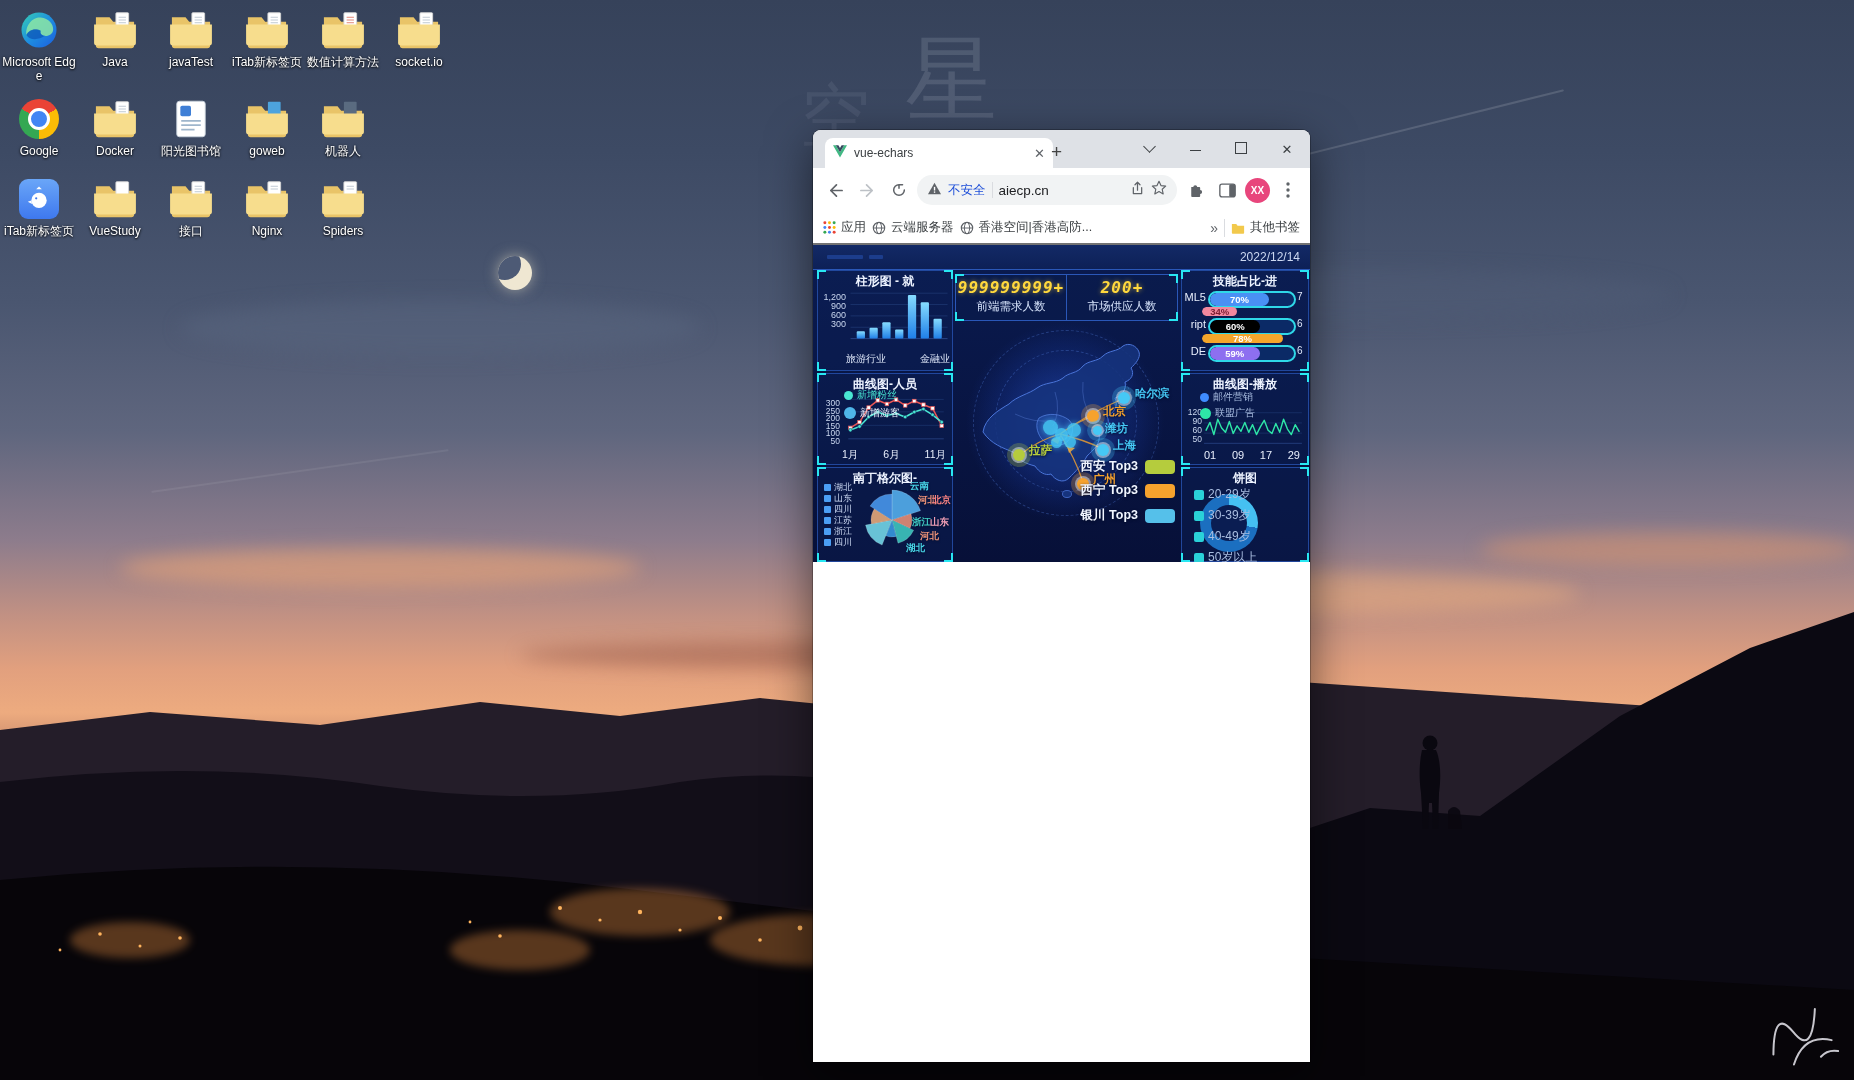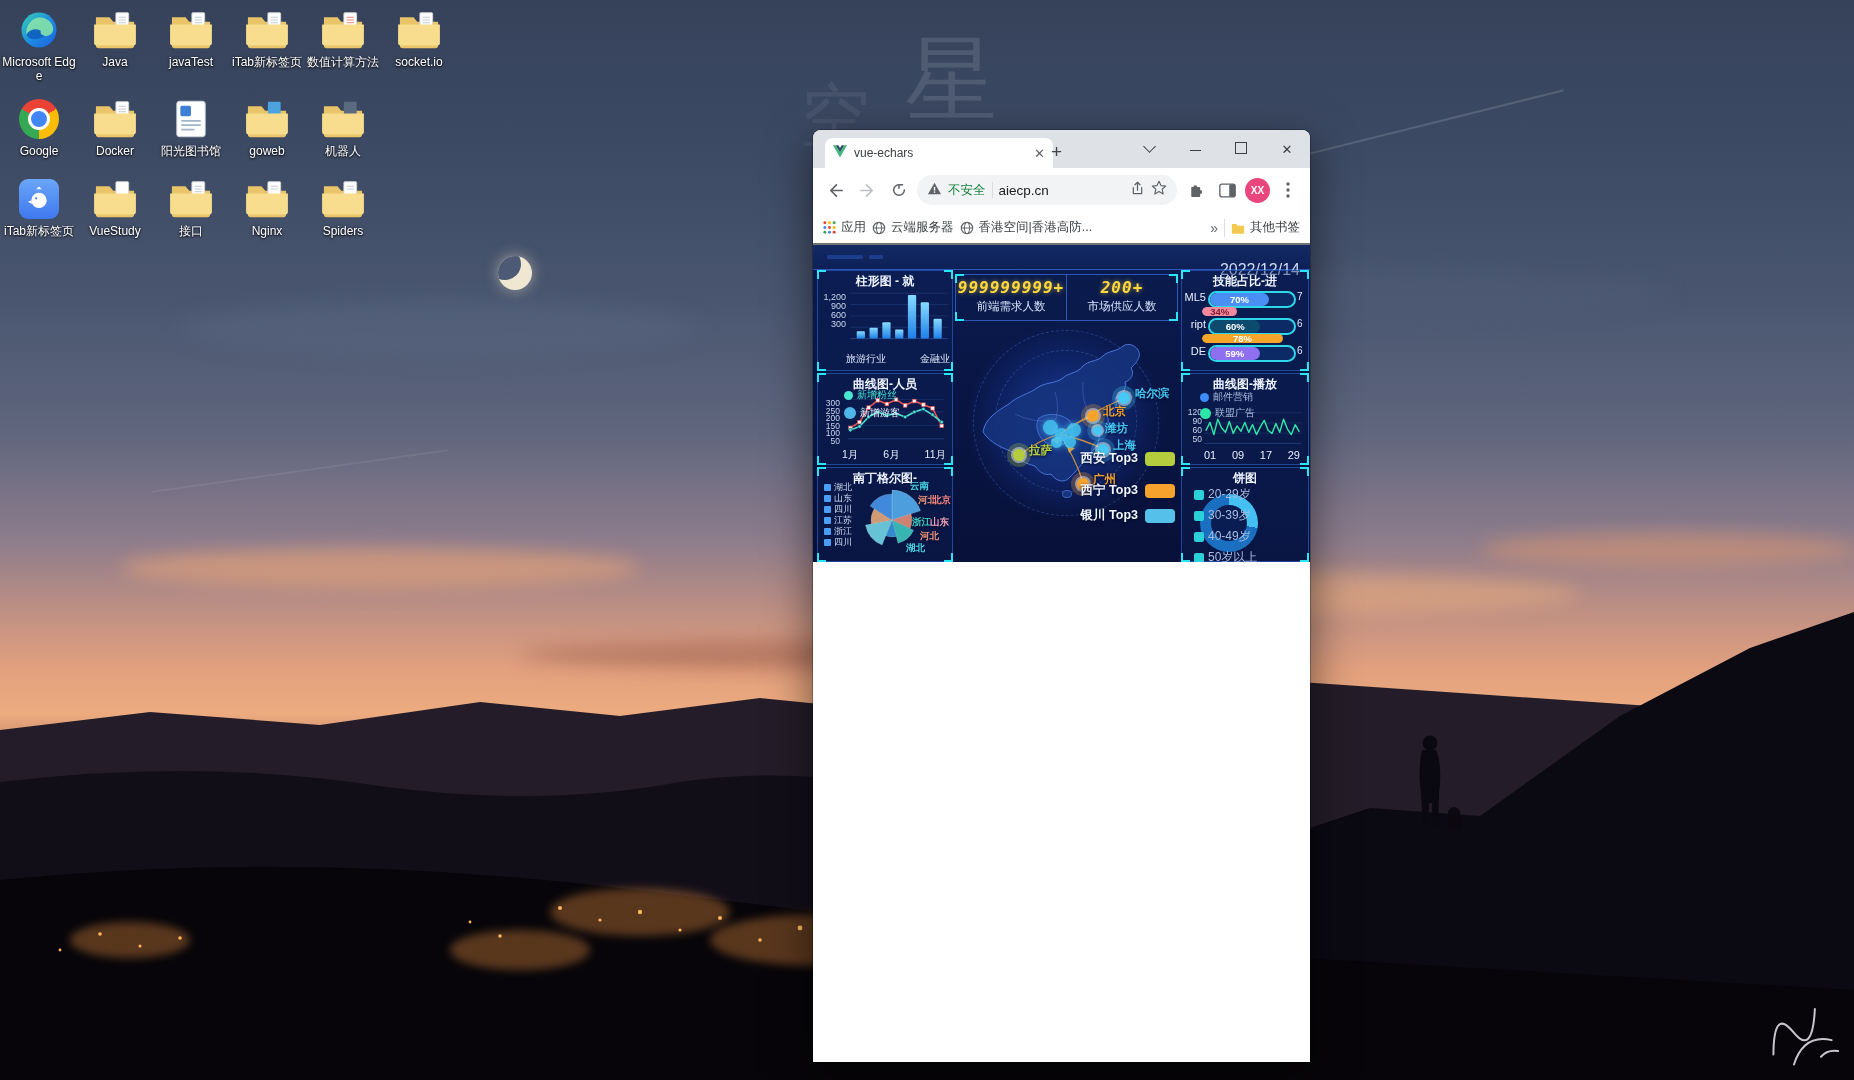--- a/index.html
+++ b/index.html
@@ -47,38 +47,38 @@
   .wctl{position:absolute;top:0;right:0;height:38px;display:flex;align-items:center;}
   .wctl .wb{width:46px;text-align:center;color:#3c4043;font-size:13px;}
   .wb .sq{display:inline-block;width:10px;height:10px;border:1.4px solid #3c4043;}
   .wb .mn{display:inline-block;width:11px;height:0;border-top:1.6px solid #3c4043;vertical-align:3px;}
   .chev{display:inline-block;width:8px;height:8px;border-right:1.6px solid #3c4043;
     border-bottom:1.6px solid #3c4043;transform:rotate(45deg);vertical-align:3px;}
   .toolbar{height:44px;background:#fff;display:flex;align-items:center;padding:0 8px;gap:4px;}
   .tbtn{width:28px;height:28px;display:flex;align-items:center;justify-content:center;flex:0 0 auto;}
   .addr{flex:1;height:30px;background:#f1f3f4;border-radius:15px;display:flex;align-items:center;
     padding:0 10px;gap:6px;min-width:0;}
-  .addr .sec{font-size:12.5px;color:#15803d;white-space:nowrap;}
+  .addr .sec{font-size:12.5px;color:#1d4ed8;white-space:nowrap;}
   .addr .sep{width:1px;height:16px;background:#dadce0;}
   .addr .url{flex:1;font-size:13.5px;color:#202124;white-space:nowrap;overflow:hidden;}
   .avatar{width:25px;height:25px;border-radius:50%;background:#e8467c;color:#fff;font-size:10px;
     font-weight:bold;display:flex;align-items:center;justify-content:center;}
   .bookbar{height:31px;background:#fff;border-bottom:2px solid #737373;display:flex;
     align-items:center;padding:0 10px;gap:6px;}
   .bk{display:flex;align-items:center;gap:5px;font-size:12.5px;color:#3c4043;white-space:nowrap;}
   .bk-spacer{flex:1;}
   .bk-more{color:#5f6368;font-size:14px;}
   .bk-sep{width:1px;height:18px;background:#dadce0;}
   
   .dash{position:relative;height:317px;background:linear-gradient(180deg,#0a1b50,#071038);overflow:hidden;}
   .dhdr{position:absolute;left:0;top:0;right:0;height:24px;
     background:linear-gradient(180deg,#132a66,#0d2057);border-bottom:1px solid #2a57b8;}
   .dhdr .dtitle{position:absolute;left:0;right:0;top:4px;text-align:center;color:#eef4ff;
     font-size:13px;font-weight:bold;letter-spacing:1px;text-shadow:0 0 6px rgba(90,160,255,.8);}
-  .dhdr .ddate{position:absolute;right:10px;top:16px;color:#cdd9f2;font-size:16px;}
+  .dhdr .ddate{position:absolute;right:10px;top:5px;color:#cdd9f2;font-size:12px;}
   .deco{position:absolute;top:10px;height:4px;background:#1c3d8c;border-radius:1px;}
   .panel{position:absolute;background:rgba(13,34,90,.38);border:1px solid rgba(42,87,184,.75);}
   .cnr{position:absolute;width:7px;height:7px;}
   .cnr.tl{left:-1px;top:-1px;border-left:2px solid #28e7f2;border-top:2px solid #28e7f2;}
   .cnr.tr{right:-1px;top:-1px;border-right:2px solid #28e7f2;border-top:2px solid #28e7f2;}
   .cnr.bl{left:-1px;bottom:-1px;border-left:2px solid #28e7f2;border-bottom:2px solid #28e7f2;}
   .cnr.br{right:-1px;bottom:-1px;border-right:2px solid #28e7f2;border-bottom:2px solid #28e7f2;}
   .ptitle{text-align:center;color:#edf3ff;font-size:12px;font-weight:bold;padding-top:2px;
     white-space:nowrap;overflow:hidden;}
   
@@ -728,21 +728,21 @@
         <span class="city-label" style="left: 148px; top: 82px; color: rgb(246, 162, 45);">北京</span>
         <span class="city-marker sm" style="left: 138px; top: 104px; background: rgb(69, 200, 245); box-shadow: rgba(255, 255, 255, 0.45) 0px 0px 0px 2px, rgba(69, 200, 245, 0.267) 0px 0px 0px 6px;"></span>
         <span class="city-label" style="left: 150px; top: 99px; color: rgb(69, 200, 245);">潍坊</span>
         <span class="city-marker" style="left: 142px; top: 122px; background: rgb(69, 200, 245); box-shadow: rgba(255, 255, 255, 0.45) 0px 0px 0px 2px, rgba(69, 200, 245, 0.267) 0px 0px 0px 6px;"></span>
         <span class="city-label" style="left: 158px; top: 116px; color: rgb(69, 200, 245);">上海</span>
         <span class="city-marker" style="left: 58px; top: 127px; background: rgb(181, 204, 61); box-shadow: rgba(255, 255, 255, 0.45) 0px 0px 0px 2px, rgba(181, 204, 61, 0.267) 0px 0px 0px 6px;"></span>
         <span class="city-label" style="left: 74px; top: 121px; color: rgb(181, 204, 61);">拉萨</span>
         <span class="city-marker" style="left: 122px; top: 156px; background: rgb(246, 162, 45); box-shadow: rgba(255, 255, 255, 0.45) 0px 0px 0px 2px, rgba(246, 162, 45, 0.267) 0px 0px 0px 6px;"></span>
         <span class="city-label" style="left: 138px; top: 150px; color: rgb(246, 162, 45);">广州</span>
 
-        <div class="mleg" style="right:2px;top:128px;padding-left:40px;">
+        <div class="mleg" style="right:2px;top:136px;padding-left:40px;">
           <span class="ml-label">西安 Top3</span>
           <span class="map-swatch" style="background: rgb(181, 204, 61);"></span>
         </div>
         <div class="mleg" style="right:2px;top:160px;">
           <span class="ml-label">西宁 Top3</span>
           <span class="map-swatch" style="background: rgb(246, 162, 45);"></span>
         </div>
         <div class="mleg" style="right:2px;top:185px;">
           <span class="ml-label">银川 Top3</span>
           <span class="map-swatch" style="background: rgb(85, 192, 234);"></span>
@@ -767,21 +767,21 @@
         <div class="sk-row slim">
           <span class="sk-track">
               <span class="skill-fill" style="color: rgb(124, 31, 51); width: 34%; background: rgb(242, 136, 158);">
                 <span>34%</span>
               </span>
             </span>
         </div>
         <div class="sk-row">
           <span class="sk-label">ript</span>
           <span class="sk-track">
-              <span class="skill-fill" style="width: 60%; background: #0c4a6e;">
+              <span class="skill-fill" style="width: 60%; background: #000000;">
                 <span>60%</span>
               </span>
             </span>
           <span class="sk-right">6</span>
         </div>
         <div class="sk-row slim">
           <span class="sk-track">
               <span class="skill-fill" style="width: 78%; background: rgb(245, 166, 42); text-decoration: underline;">
                 <span>78%</span>
               </span>

